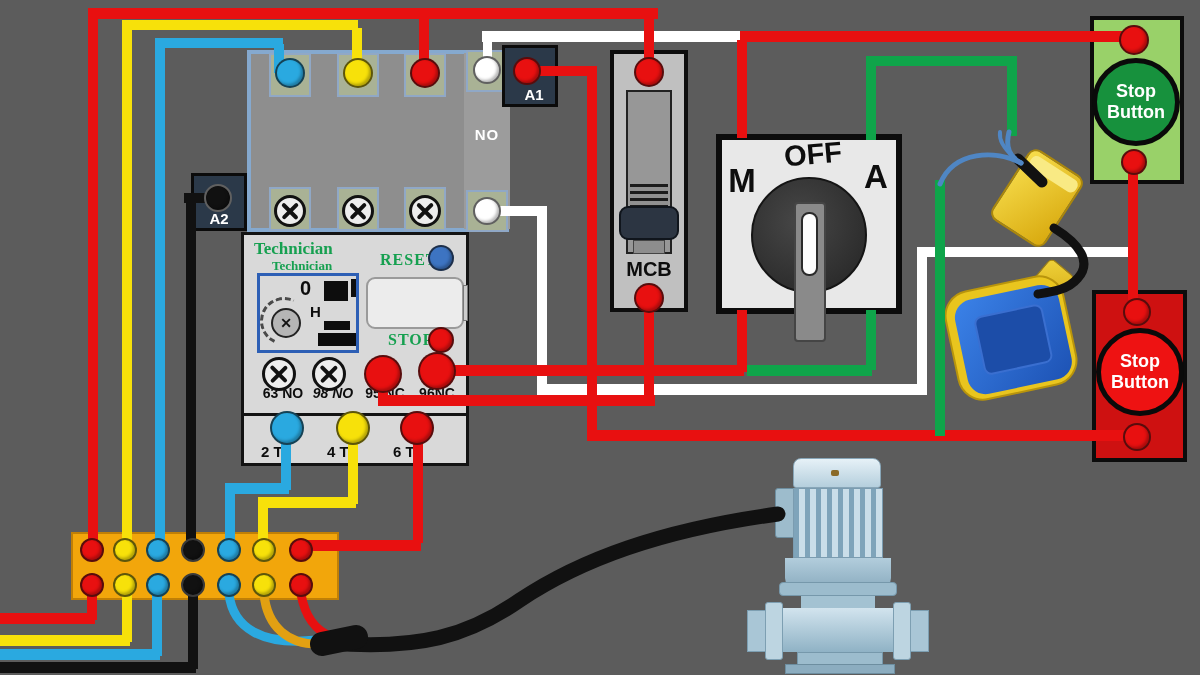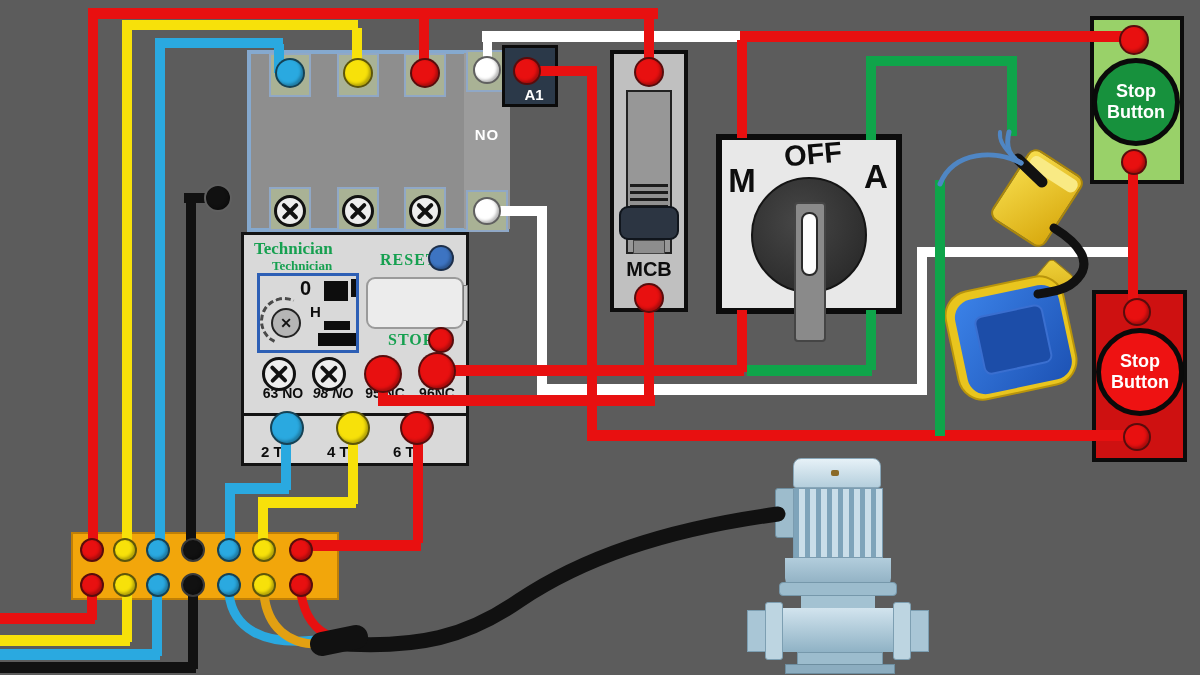--- a/index.html
+++ b/index.html
@@ -36,20 +36,23 @@
     <div class="abs" style="left:404px;top:53px;width:42px;height:44px;background:#a9b295;border:2px solid #90a8c6;"></div>
     <div class="abs" style="left:466px;top:50px;width:42px;height:42px;background:#a9b295;border:2px solid #90a8c6;"></div>
     <div class="abs" style="left:269px;top:187px;width:42px;height:44px;background:#a9b295;border:2px solid #90a8c6;"></div>
     <div class="abs" style="left:337px;top:187px;width:42px;height:44px;background:#a9b295;border:2px solid #90a8c6;"></div>
     <div class="abs" style="left:404px;top:187px;width:42px;height:44px;background:#a9b295;border:2px solid #90a8c6;"></div>
     <div class="abs" style="left:466px;top:190px;width:42px;height:42px;background:#a9b295;border:2px solid #90a8c6;"></div>
     <div class="t tc" style="left:464px;top:126px;width:46px;color:#fff;font-size:15px;letter-spacing:1px;">NO</div>
 
     <div class="abs" style="left:502px;top:45px;width:56px;height:62px;background:#2b3949;border:3px solid #0b0b0b;">
       <span class="t tc" style="left:0;bottom:1px;width:100%;color:#fff;font-size:15px;padding-left:8px;">A1</span>
+    </div>
+    <div class="abs" style="left:191px;top:173px;width:56px;height:58px;background:#2b3949;border:3px solid #0b0b0b;">
+      <span class="t tc" style="left:0;bottom:1px;width:100%;color:#fff;font-size:15px;">A2</span>
     </div>
 
     <div class="abs" style="left:241px;top:232px;width:228px;height:234px;background:#d9d9d9;border:3px solid #131313;">
       <span class="t serif" style="left:10px;top:4px;font-size:17px;">Technician</span>
       <span class="t serif" style="left:28px;top:23px;font-size:13px;">Technician</span>
       <span class="t serif" style="left:136px;top:16px;font-size:16px;letter-spacing:1px;">RESET</span>
       <span class="t serif" style="left:144px;top:96px;font-size:16px;letter-spacing:1px;">STOP</span>
 
       <div class="abs" style="left:13px;top:38px;width:102px;height:80px;border:3px solid #2d5fb5;"></div>
       <span class="t" style="left:56px;top:42px;font-size:20px;color:#0d0d0d;">0</span>

